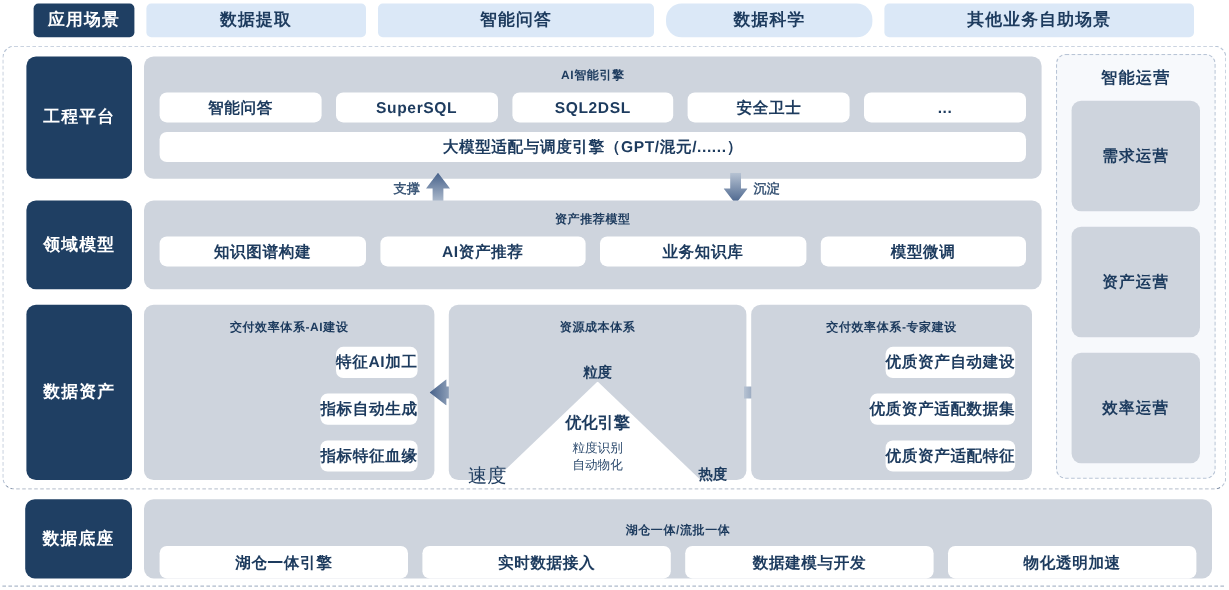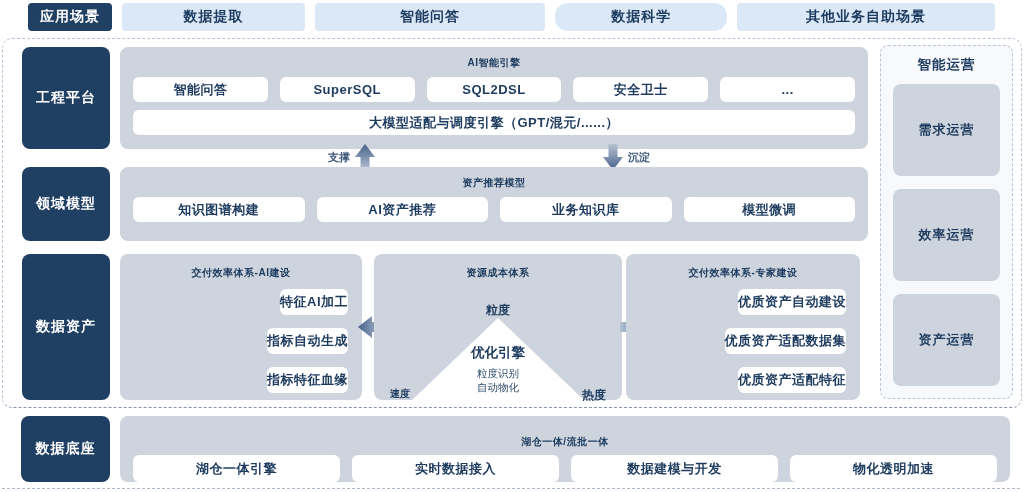--- a/index.html
+++ b/index.html
@@ -71,21 +71,21 @@
   .tri-wrap{position:relative;width:100%;height:100%;}
   .tri-top-label{position:absolute;top:36px;left:0;right:0;text-align:center;font-size:12px;font-weight:700;}
   .triangle{
     position:absolute;top:52px;left:50%;transform:translateX(-50%);
     width:176px;height:84px;background:#ffffff;
     clip-path:polygon(50% 0,100% 100%,0 100%);
   }
   .tri-title{position:absolute;top:78px;left:0;right:0;text-align:center;font-size:13.5px;font-weight:700;}
   .tri-line1{position:absolute;top:101px;left:0;right:0;text-align:center;font-size:10.5px;font-weight:500;color:#2c4a6d;}
   .tri-line2{position:absolute;top:115px;left:0;right:0;text-align:center;font-size:10.5px;font-weight:500;color:#2c4a6d;}
-  .tri-left-label{position:absolute;top:121px;left:16px;font-size:10px;font-weight:700;}
+  .tri-left-label{position:absolute;top:121px;left:16px;font-size:16px;font-weight:400;}
   .tri-right-label{position:absolute;top:121px;right:16px;font-size:12px;font-weight:700;padding-left:20px;}
 
   
   .ops-box{
     position:absolute;left:877px;top:6px;width:133px;height:354px;box-sizing:border-box;
     border:1px dashed #b9c5d6;border-radius:8px;background:#f7f9fc;
     display:flex;flex-direction:column;
   }
   .ops-title{margin-top:10px;text-align:center;font-size:13.5px;font-weight:700;letter-spacing:1px;}
   .ops-items{flex:1;display:flex;flex-direction:column;gap:13px;margin:10px 12px 12px;}
@@ -214,22 +214,22 @@
       <div class="wbtn">优质资产自动建设</div>
       <div class="wbtn">优质资产适配数据集</div>
       <div class="wbtn">优质资产适配特征</div>
     </div>
   </div>
 
   <div class="ops-box">
     <div class="ops-title">智能运营</div>
     <div class="ops-items">
       <div class="ops-item">需求运营</div>
+      <div class="ops-item">资产运营</div>
       <div class="ops-item">效率运营</div>
-      <div class="ops-item">资产运营</div>
     </div>
   </div>
 </div>
 
 <div class="dark-label fnd-label">数据底座</div>
 <div class="panel fnd-panel">
   <div class="panel-title">湖仓一体/流批一体</div>
   <div class="btn-row">
     <div class="wbtn">湖仓一体引擎</div>
     <div class="wbtn">实时数据接入</div>

